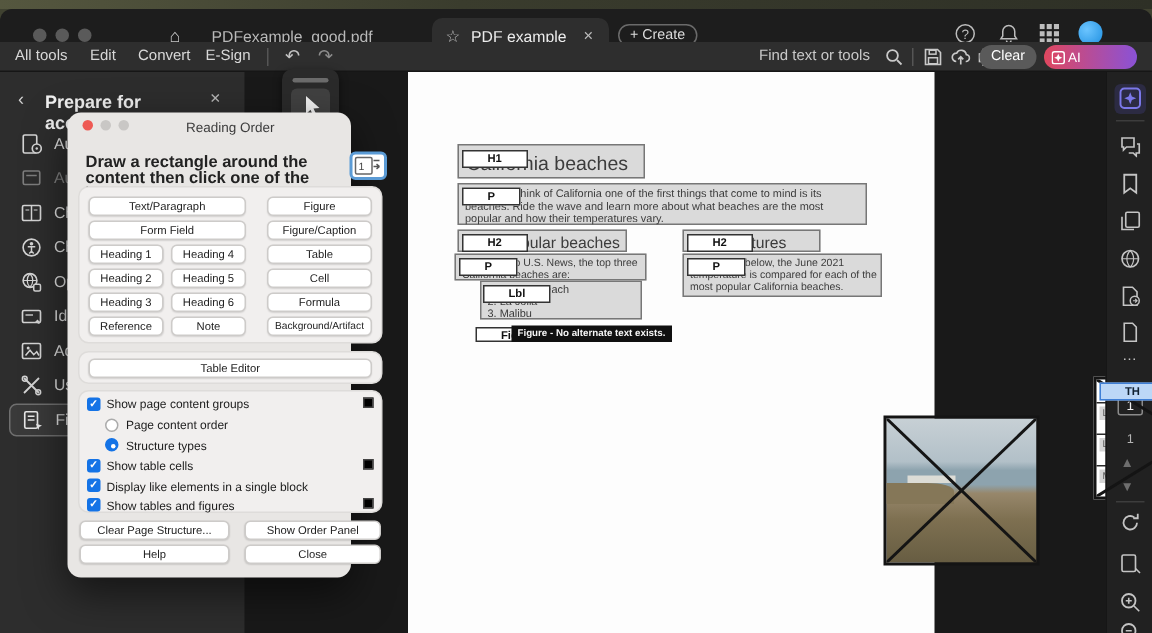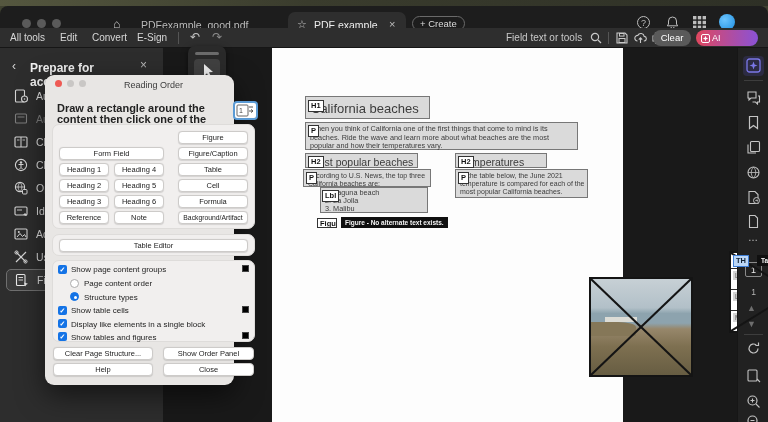--- a/index.html
+++ b/index.html
@@ -53,21 +53,21 @@
 
   
   #float-toolbar { left:188px; top:-2px; width:38px; height:62px; background:#2a2a2a;
     border-radius:7px; box-shadow:0 2px 6px rgba(0,0,0,.5); }
   #float-handle { left:7px; top:6px; width:24px; height:3px; background:#6c6c6c; border-radius:2px; }
   #select-tool-btn { left:6px; top:13px; width:26px; height:24px; background:#414141; border-radius:4px; }
 
   
   .cbox { background:#dadada; border:1px solid #777; }
   .tag { background:#fff; border:1px solid #333; color:#111; font-size:7.5px; font-weight:bold;
-    padding:1px 2px; line-height:8px; white-space:nowrap; z-index:5; }
+    padding:1px 16px; line-height:8px; white-space:nowrap; z-index:5; }
   .tag.blue { background:#bcd7f7; border-color:#3f7fd6; color:#123; }
   .tooltip { background:#101010; color:#f5f5f5; font-size:6.5px; font-weight:bold;
     padding:2px 4px; white-space:nowrap; z-index:6; }
   .doctxt { color:#3c3c3c; }
 
   
   #doc-table { left:457px; top:203px; width:130px; height:82px; border:2px solid #141414; background:#fff; }
   .trow { position:absolute; left:0; width:126px; border-bottom:1px solid #2a2a2a; }
   .cellhl { position:absolute; background:#d4d4d4; color:#5a5a5a; font-size:6.5px; line-height:7.5px; padding:1px 2px; }
 
@@ -148,21 +148,21 @@
 
   <div id="toolbar" class="abs">
     <span class="menu abs" style="left:10px">All tools</span>
     <span class="menu abs" style="left:60px">Edit</span>
     <span class="menu abs" style="left:92px">Convert</span>
     <span class="menu abs" style="left:137px">E-Sign</span>
     <div class="vsep abs" style="left:178px"></div>
     <span class="uarrow abs" style="left:190px">↶</span>
     <span class="uarrow abs" style="left:212px;color:#8d8d8d">↷</span>
 
-    <span id="find-label" class="abs" style="left:506px">Field text or tools</span>
+    <span id="find-label" class="abs" style="left:506px">Find text or tools</span>
     <svg class="abs" style="left:590px;top:4px" width="12" height="12" viewBox="0 0 12 12">
         <circle cx="5" cy="5" r="3.6" fill="none" stroke="#c9c9c9" stroke-width="1.2"></circle>
         <line x1="8" y1="8" x2="11" y2="11" stroke="#c9c9c9" stroke-width="1.2"></line>
       </svg>
     <div class="vsep abs" style="left:608px"></div>
     <svg class="abs" style="left:616px;top:4px" width="12" height="12" viewBox="0 0 12 12">
         <path d="M1 1 h8 l2 2 v8 H1 z" fill="none" stroke="#c9c9c9" stroke-width="1.1"></path>
         <rect x="3" y="6.5" width="6" height="4" fill="none" stroke="#c9c9c9" stroke-width="1"></rect>
         <rect x="3.5" y="1.5" width="4.5" height="2.6" fill="none" stroke="#c9c9c9" stroke-width="1"></rect>
       </svg>
@@ -451,20 +451,21 @@
     <div id="ro-tool-icon" class="abs">
       <svg width="21" height="15" viewBox="0 0 21 15">
           <rect x="2" y="2" width="11" height="11" rx="1" fill="none" stroke="#666" stroke-width="1"></rect>
           <text x="4" y="10" font-size="7" fill="#444" font-family="sans-serif">1</text>
           <path d="M14 4 h4 M14 8 h4 M18 8 l-2-1.6 M18 8 l-2 1.6" stroke="#555" stroke-width="1" fill="none"></path>
         </svg>
     </div>
     <div id="dlg-instruction" class="abs">Draw a rectangle around the content then click one of the buttons below:</div>
 
     <div class="dpanel abs" style="left:7px;top:49px;width:203px;height:105px">
+      <div class="dbtn" style="left:6px;top:6px;width:105px">Text/Paragraph</div>
       <div class="dbtn" style="left:125px;top:6px;width:70px">Figure</div>
       <div class="dbtn" style="left:6px;top:22px;width:105px">Form Field</div>
       <div class="dbtn" style="left:125px;top:22px;width:70px">Figure/Caption</div>
       <div class="dbtn" style="left:6px;top:38px;width:50px">Heading 1</div>
       <div class="dbtn" style="left:61px;top:38px;width:50px">Heading 4</div>
       <div class="dbtn" style="left:125px;top:38px;width:70px">Table</div>
       <div class="dbtn" style="left:6px;top:54px;width:50px">Heading 2</div>
       <div class="dbtn" style="left:61px;top:54px;width:50px">Heading 5</div>
       <div class="dbtn" style="left:125px;top:54px;width:70px">Cell</div>
       <div class="dbtn" style="left:6px;top:70px;width:50px">Heading 3</div>

